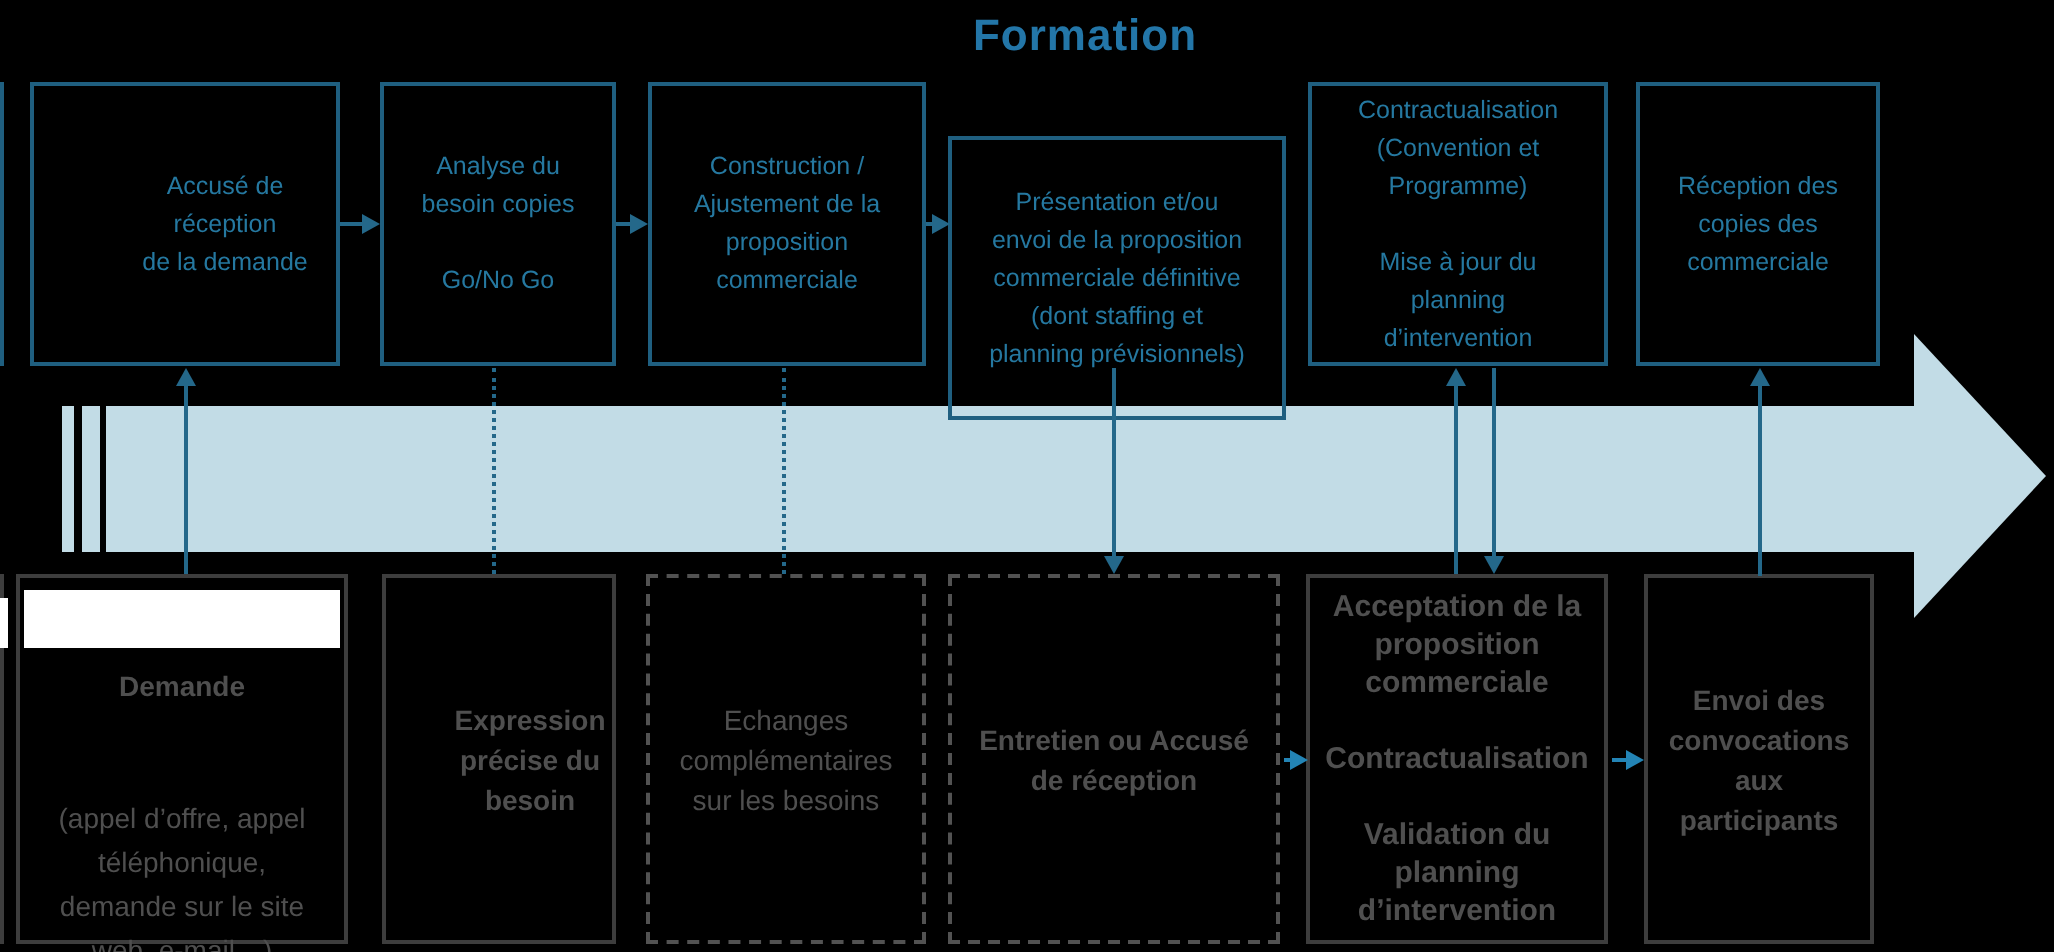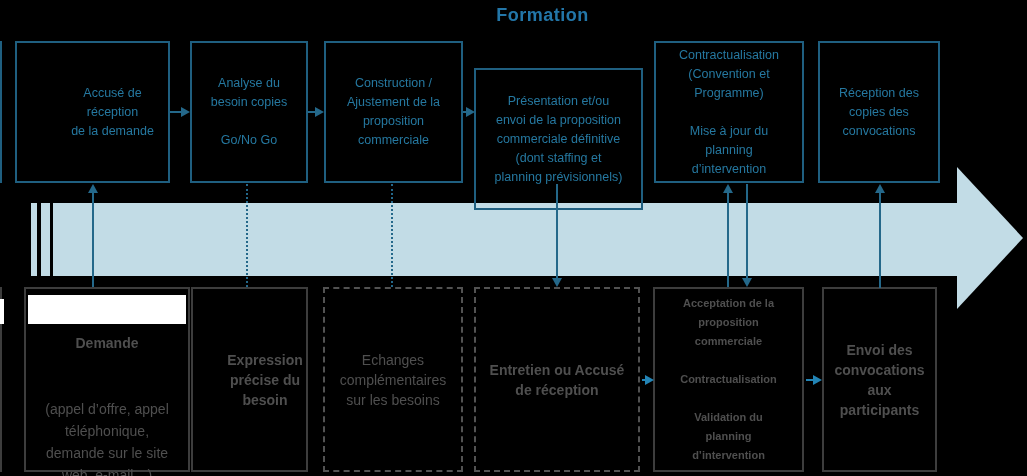--- a/index.html
+++ b/index.html
@@ -2,21 +2,21 @@
 <html lang="fr" style="--bg: #000000; --box_border: #1f5f80; --box_text: #2578a0; --title_text: #2376a8; --arrow_fill: #c2dce6; --connector: #24688a; --flow_arrow: #2384b5; --gray_border: #3d3d3d; --gray_border_dashed: #525252; --gray_text: #4f4f4f; --white_bar: #ffffff;"><head>
 <meta charset="utf-8">
 <style>
   html,body{margin:0;padding:0;background:#000;}
   .stage{
     position:relative;width:1027px;height:476px;background:var(--bg,#000);
     overflow:hidden;font-family:"Liberation Sans",sans-serif;
   }
   .title{
     position:absolute;left:430px;top:5px;width:225px;text-align:center;
-    font-size:18px;font-weight:bold;color:var(--title_text,#2376a8);
+    font-size:22px;font-weight:bold;color:var(--title_text,#2376a8);
     letter-spacing:.5px;
   }
   
   .arrow-stripe{position:absolute;top:203px;height:73px;background:var(--arrow_fill,#c2dce6);z-index:1;}
   .s1{left:31px;width:6px;} .s2{left:41px;width:9px;}
   .arrow-body{position:absolute;left:53px;top:203px;width:904px;height:73px;background:var(--arrow_fill,#c2dce6);z-index:1;}
   .arrow-head{position:absolute;left:957px;top:167px;width:0;height:0;z-index:1;
     border-top:71px solid transparent;border-bottom:71px solid transparent;
     border-left:66px solid var(--arrow_fill,#c2dce6);}
   
@@ -46,23 +46,23 @@
   
   .bbox{
     position:absolute;top:287px;height:185px;box-sizing:border-box;
     border:2px solid var(--gray_border,#3d3d3d);color:var(--gray_text,#4f4f4f);
     display:flex;align-items:center;justify-content:center;text-align:center;
     font-size:14px;line-height:20px;font-weight:bold;white-space:pre-line;
     padding:2px 4px;z-index:3;
   }
   .bbox.dashed{border:2px dashed var(--gray_border_dashed,#525252);}
   .bbox.normal{font-weight:normal;text-align:center;}
-  .b1{left:24px;width:166px;flex-direction:column;justify-content:flex-start;padding-top:43px;}
+  .b1{left:8px;width:166px;flex-direction:column;justify-content:flex-start;padding-top:43px;}
   .b2{left:191px;width:117px;padding-left:35px;} .b3{left:323px;width:140px;} .b4{left:474px;width:166px;}
-  .b5{left:653px;width:151px;font-size:11px;line-height:19px;} .b6{left:822px;width:115px;}
+  .b5{left:653px;width:151px;font-size:15px;line-height:19px;} .b6{left:822px;width:115px;}
   .white-bar{position:absolute;left:2px;top:6px;right:2px;height:29px;background:var(--white_bar,#fff);}
   .b1-title{font-weight:bold;line-height:22px;}
   .b1-body{font-weight:normal;line-height:22px;margin-top:44px;}
   
   .edge-top{position:absolute;left:-14px;top:41px;width:16px;height:142px;box-sizing:border-box;
     border:2px solid var(--box_border,#1f5f80);z-index:3;}
   .edge-bottom{position:absolute;left:-14px;top:287px;width:16px;height:185px;box-sizing:border-box;
     border:2px solid var(--gray_border,#3d3d3d);z-index:3;}
   .edge-white{position:absolute;left:0;top:299px;width:4px;height:25px;background:var(--white_bar,#fff);z-index:4;}
 </style>
@@ -99,21 +99,21 @@
 planning prévisionnels)</div>
   <div class="tbox t5">Contractualisation
 (Convention et
 Programme)
 
 Mise à jour du
 planning
 d’intervention</div>
   <div class="tbox t6">Réception des
 copies des
-convocations</div>
+commerciale</div>
 
   <div class="bbox b1">
     <div class="white-bar"></div>
     <div class="b1-title">Demande</div>
     <div class="b1-body">(appel d’offre, appel
 téléphonique,
 demande sur le site
 web, e-mail…)</div>
   </div>
   <div class="bbox b2">Expression

